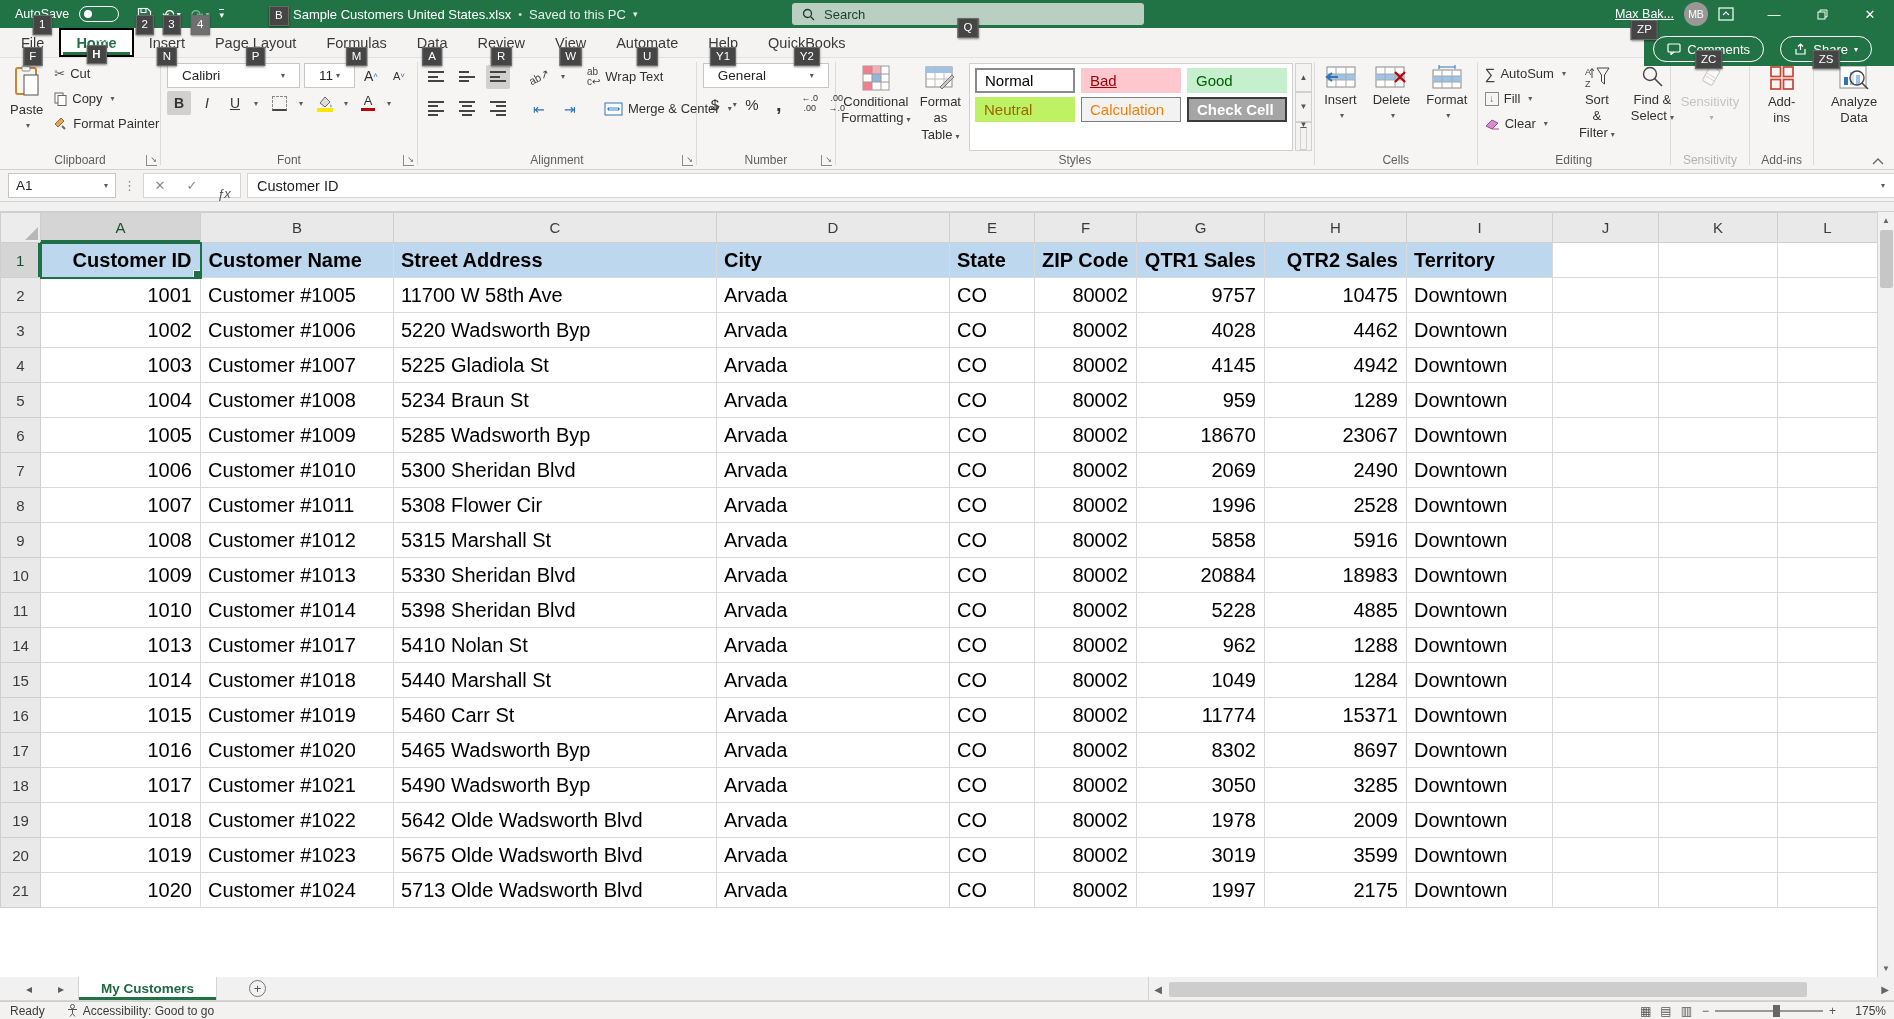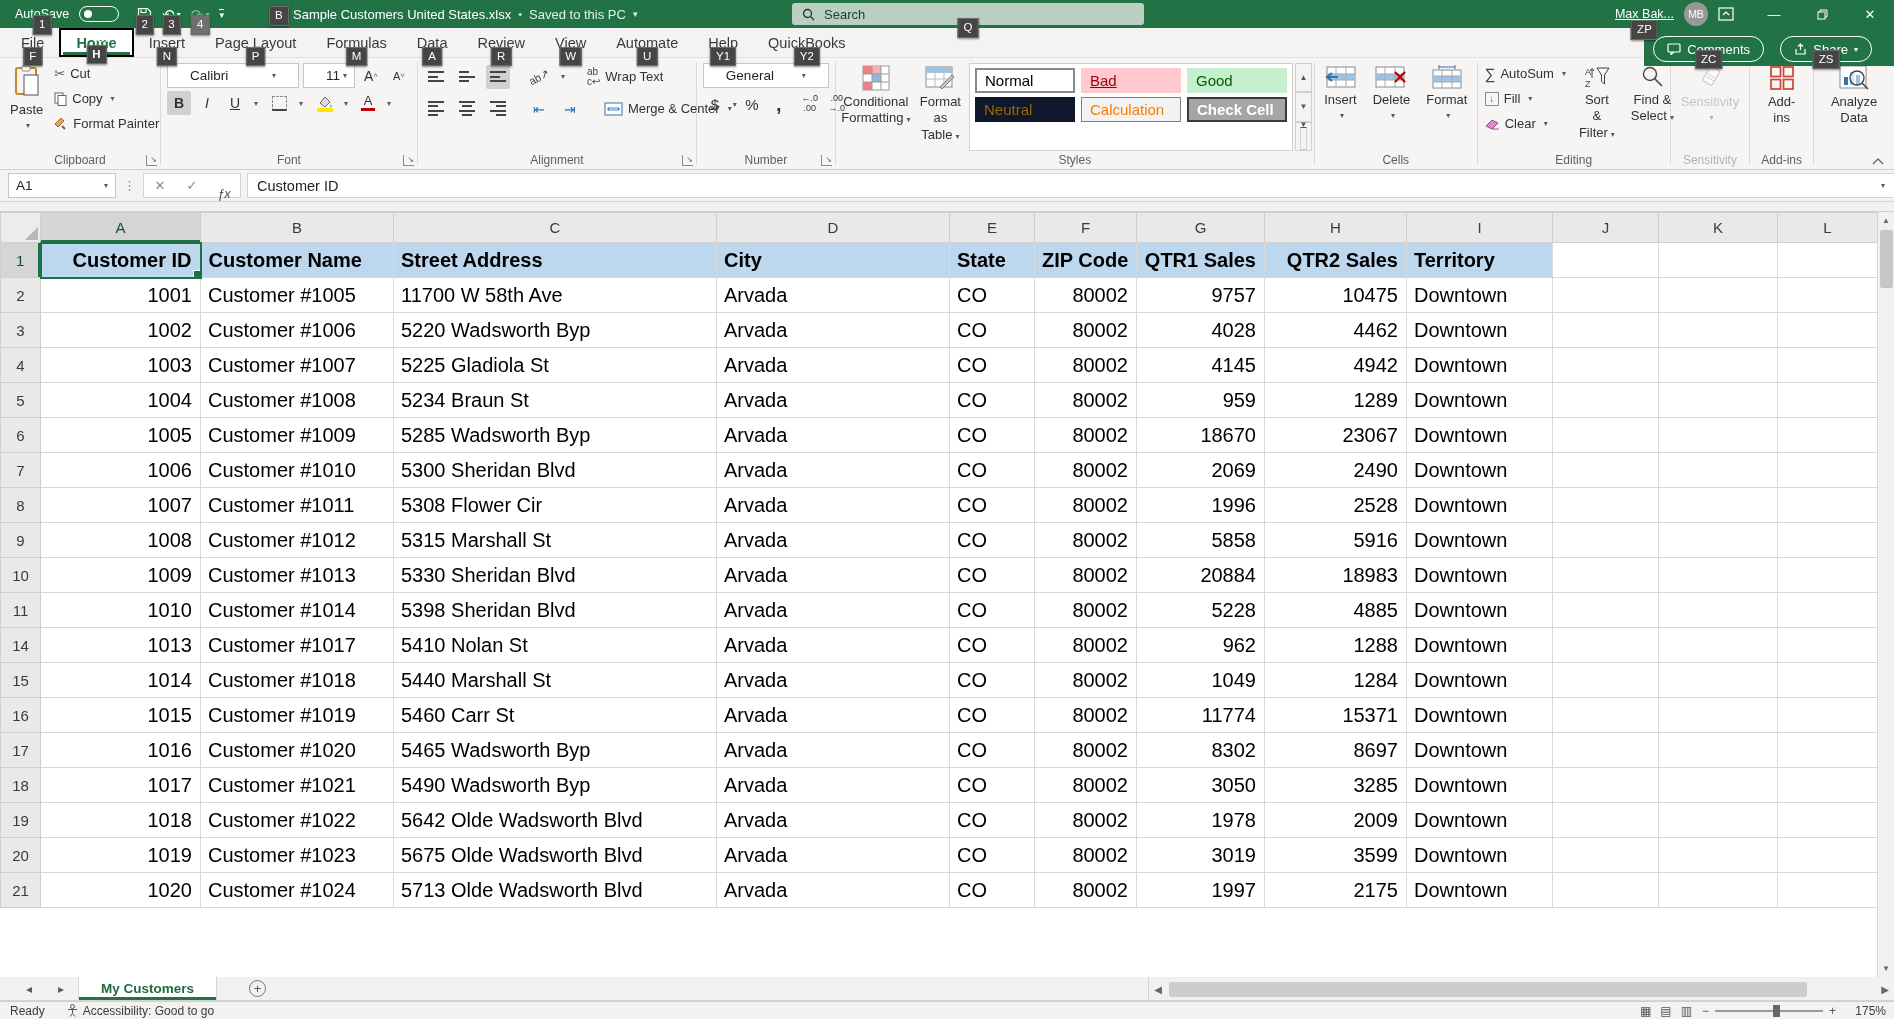--- a/index.html
+++ b/index.html
@@ -54,21 +54,21 @@
   .rgroup-divider { width:1px; background:#DDDBD9; margin:4px 0; }
   .rgroup-label { position:absolute; bottom:2px; left:0; right:0; text-align:center; font-size:12px; color:#605E5C; }
   .launcher { position:absolute; bottom:3px; right:3px; width:11px; height:11px; border-left:1px solid #8a8a8a; border-bottom:1px solid #8a8a8a; font-size:8px; color:#666; line-height:10px; text-align:right; }
   .rbody { display:flex; flex:1 1 auto; padding-bottom:18px; }
   .bigbtn { display:flex; flex-direction:column; align-items:center; justify-content:flex-start; padding:4px 6px 0 6px; gap:3px; text-align:center; }
   .biglabel { font-size:13px; color:#323130; line-height:1.25; }
   .dda { font-size:8px; color:#5a5a5a; margin-left:3px; }
   .smallrow { display:flex; align-items:center; gap:5px; height:25px; font-size:13px; color:#323130; padding:0 3px; white-space:nowrap; }
   .colstack { display:flex; flex-direction:column; justify-content:flex-start; }
 
-  .combo { background:#fff; border:1px solid #C8C6C4; height:25px; display:flex; align-items:center; padding:0 22px; font-size:13.5px; color:#252423; justify-content:space-between; }
+  .combo { background:#fff; border:1px solid #C8C6C4; height:25px; display:flex; align-items:center; padding:0 14px; font-size:13.5px; color:#252423; justify-content:space-between; }
   .fontrow { display:flex; align-items:center; gap:4px; margin-top:3px; }
   .btn17 { min-width:24px; height:24px; display:flex; align-items:center; justify-content:center; font-size:14px; color:#333; }
   .active-tool { background:#D2D0CE; border-radius:2px; }
   .bars { display:flex; flex-direction:column; gap:2.5px; width:16px; }
   .bars i { display:block; height:2px; background:#444; }
   .redbar { display:block; width:14px; height:3px; background:#C00000; margin-top:1px; }
   .yellowbar { display:block; width:16px; height:4px; background:#FFE500; margin-top:1px; }
 
   .chipwrap { background:#fff; border:1px solid #D2D0CE; display:grid; grid-template-columns:repeat(3,106px); grid-auto-rows:29px; align-items:center; padding:2px; margin-top:2px; }
   .chip { height:25px; margin:0 3px; display:flex; align-items:center; padding-left:8px; font-size:15px; border:1px solid transparent; white-space:nowrap; overflow:hidden; }
@@ -491,21 +491,21 @@
               <path d="M1 14h26M10 2v20M19 2v20" stroke="#b9b9b9"></path>
               <path d="M15 22L27 10l2 2-12 12z" fill="#C8C6C4" stroke="#7a7a7a"></path>
             </svg>
           <span class="biglabel"><span>Format as Table</span><span class="dda">▾</span></span>
         </div>
         <div style="display:flex">
           <div class="chipwrap" id="style-gallery">
               <div class="chip" style="background: rgb(255, 255, 255); color: rgb(0, 0, 0); border: 2px solid rgb(138, 138, 138);">Normal</div>
               <div class="chip" style="background: rgb(255, 199, 206); color: rgb(156, 0, 6); text-decoration: underline;">Bad</div>
               <div class="chip" style="background: rgb(198, 239, 206); color: rgb(0, 97, 0);">Good</div>
-              <div class="chip" style="background: #0f172a; color: rgb(156, 101, 0);">Neutral</div>
+              <div class="chip" style="background: #bef264; color: rgb(156, 101, 0);">Neutral</div>
               <div class="chip" style="background: rgb(242, 242, 242); color: rgb(250, 125, 0); border: 1px solid rgb(127, 127, 127);">Calculation</div>
               <div class="chip" style="background: rgb(165, 165, 165); color: rgb(255, 255, 255); border: 2px solid rgb(58, 58, 58); font-weight: bold;">Check Cell</div>
             </div>
           <div class="galscroll">
             <span>▲</span>
             <span>▼</span>
             <span style="flex-direction:column;line-height:.6">▼<span style="display:block;width:7px;border-top:1px solid #555"></span></span>
           </div>
         </div>
       </div>

